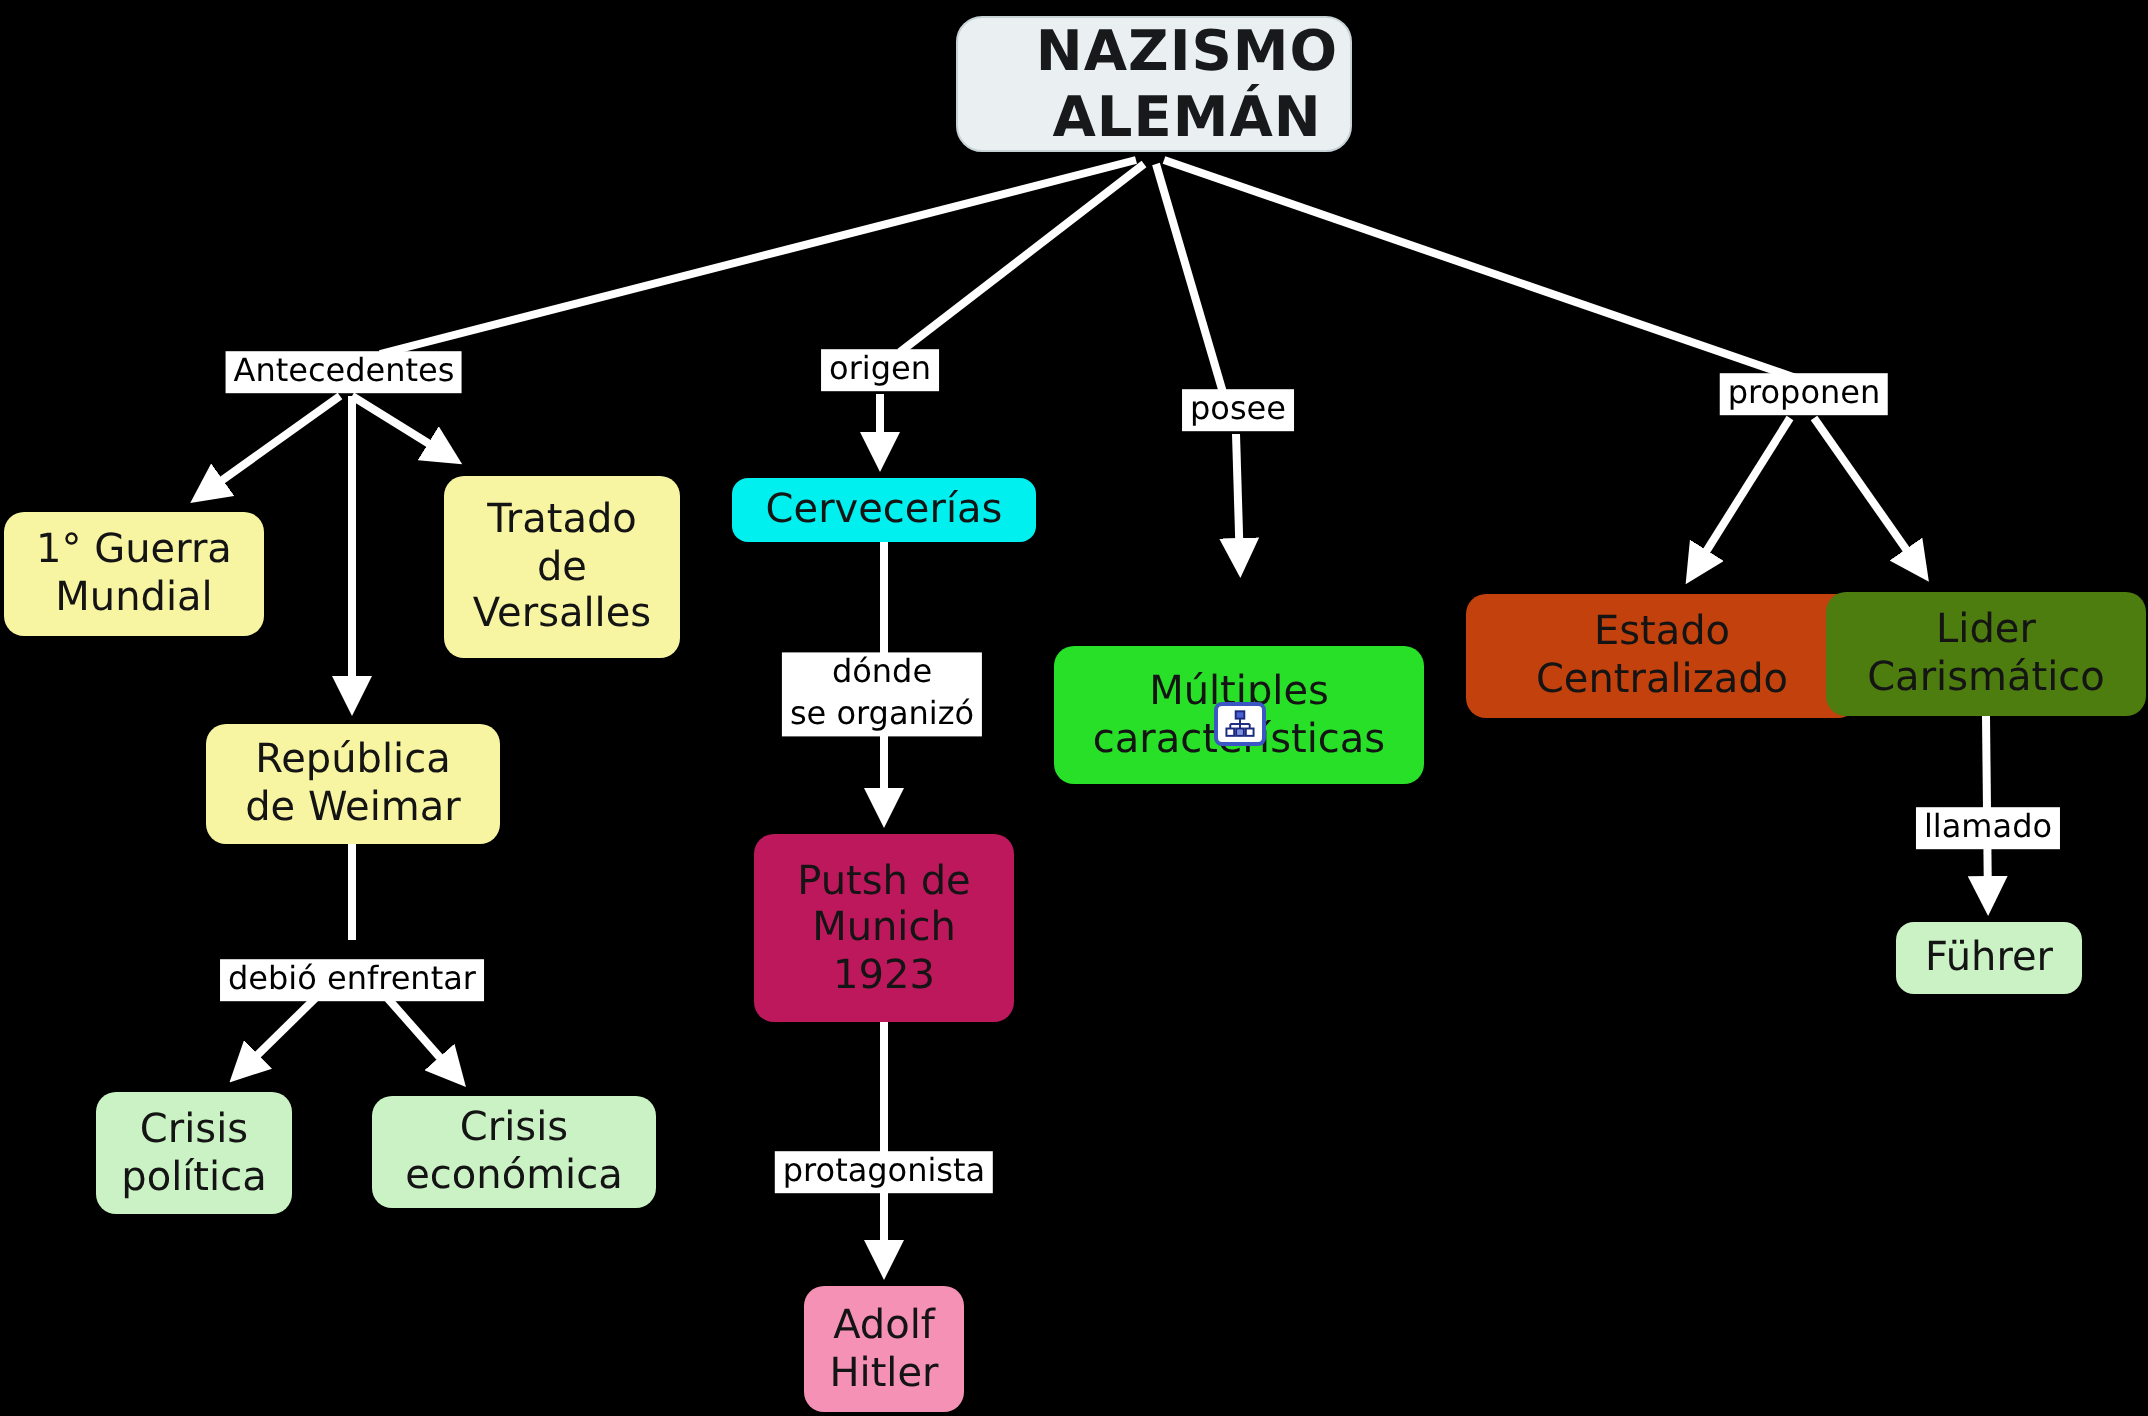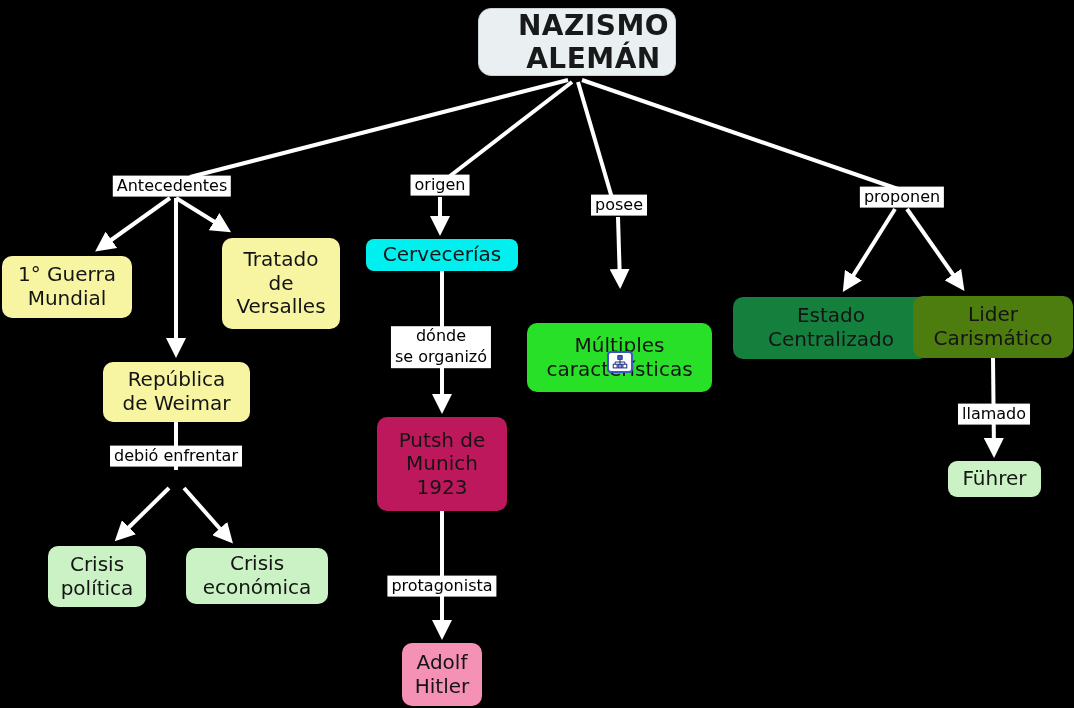--- a/index.html
+++ b/index.html
@@ -87,35 +87,35 @@
   <div class="node" style="left: 377px; top: 417px; width: 130px; height: 94px; background-color: #be185d;">Putsh de
 Munich
 1923</div>
 
   <div class="node" style="left: 402px; top: 643px; width: 80px; height: 63px; background-color: rgb(245, 145, 180);">Adolf
 Hitler</div>
 
   <div class="node" style="left: 527px; top: 292px; width: 185px; height: 69px; background-color: rgb(40, 224, 40); margin-top: 31px;">Múltiples
 características</div>
 
-  <div class="node" style="left: 733px; top: 297px; width: 196px; height: 62px; background-color: #15803d;">Estado
+  <div class="node" style="left: 733px; top: 297px; width: 196px; height: 62px; background-color: #c2410c;">Estado
 Centralizado</div>
 
   <div class="node" style="left: 913px; top: 296px; width: 160px; height: 62px; background-color: #4d7c0f;">Lider
 Carismático</div>
 
   <div class="node" style="left: 948px; top: 461px; width: 93px; height: 36px; border-radius: 9px; background-color: rgb(203, 242, 196);">Führer</div>
 
   <div class="link-label" style="left:172px;top:186px">Antecedentes</div>
   <div class="link-label" style="left:440px;top:185px">origen</div>
   <div class="link-label" style="left:619px;top:205px">posee</div>
   <div class="link-label" style="left:902px;top:197px">proponen</div>
   <div class="link-label" style="left:441px;top:347px">dónde
 se organizó</div>
-  <div class="link-label" style="left:176px;top:456px">debió enfrentar</div>
+  <div class="link-label" style="left:176px;top:490px">debió enfrentar</div>
   <div class="link-label" style="left:442px;top:586px">protagonista</div>
   <div class="link-label" style="left:994px;top:414px">llamado</div>
 
   <div class="map-icon">
     <svg width="16" height="14" viewBox="0 0 14 13">
       <rect x="5" y="0.6" width="4" height="3.4" fill="#4A5FD0" stroke="#1B2A80" stroke-width="0.9"></rect>
       <line x1="7" y1="4" x2="7" y2="6.5" stroke="#1B2A80" stroke-width="0.9"></line>
       <line x1="2.5" y1="6.5" x2="11.5" y2="6.5" stroke="#1B2A80" stroke-width="0.9"></line>
       <line x1="2.5" y1="6.5" x2="2.5" y2="8.6" stroke="#1B2A80" stroke-width="0.9"></line>
       <line x1="11.5" y1="6.5" x2="11.5" y2="8.6" stroke="#1B2A80" stroke-width="0.9"></line>

